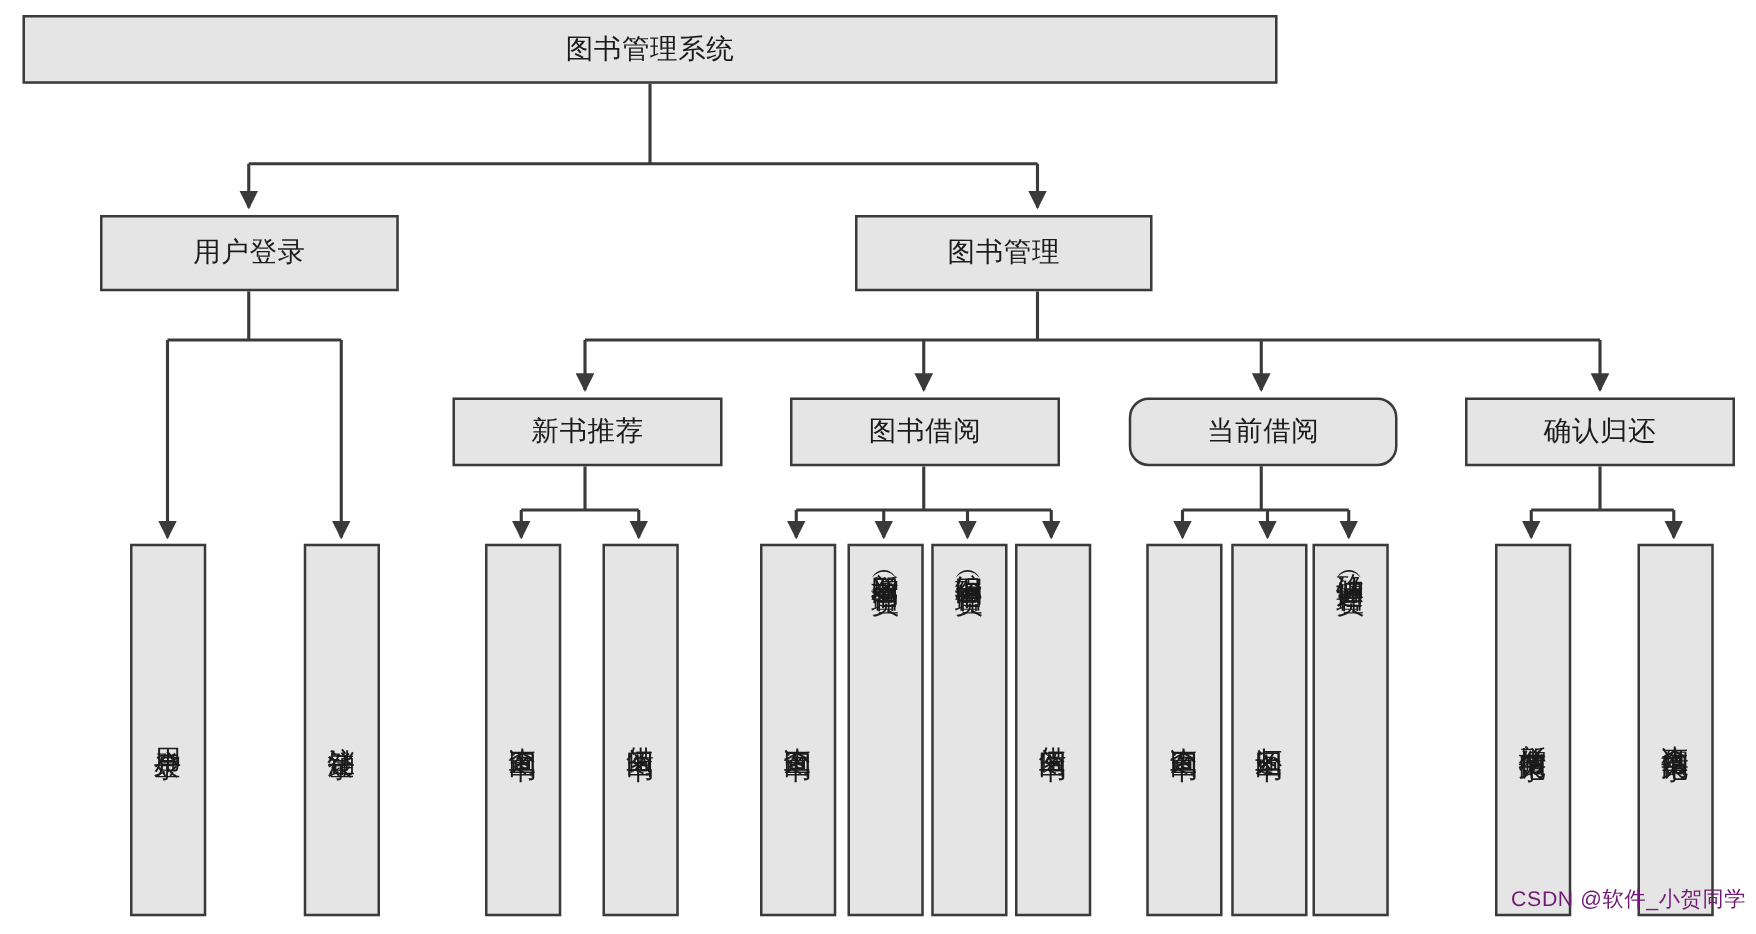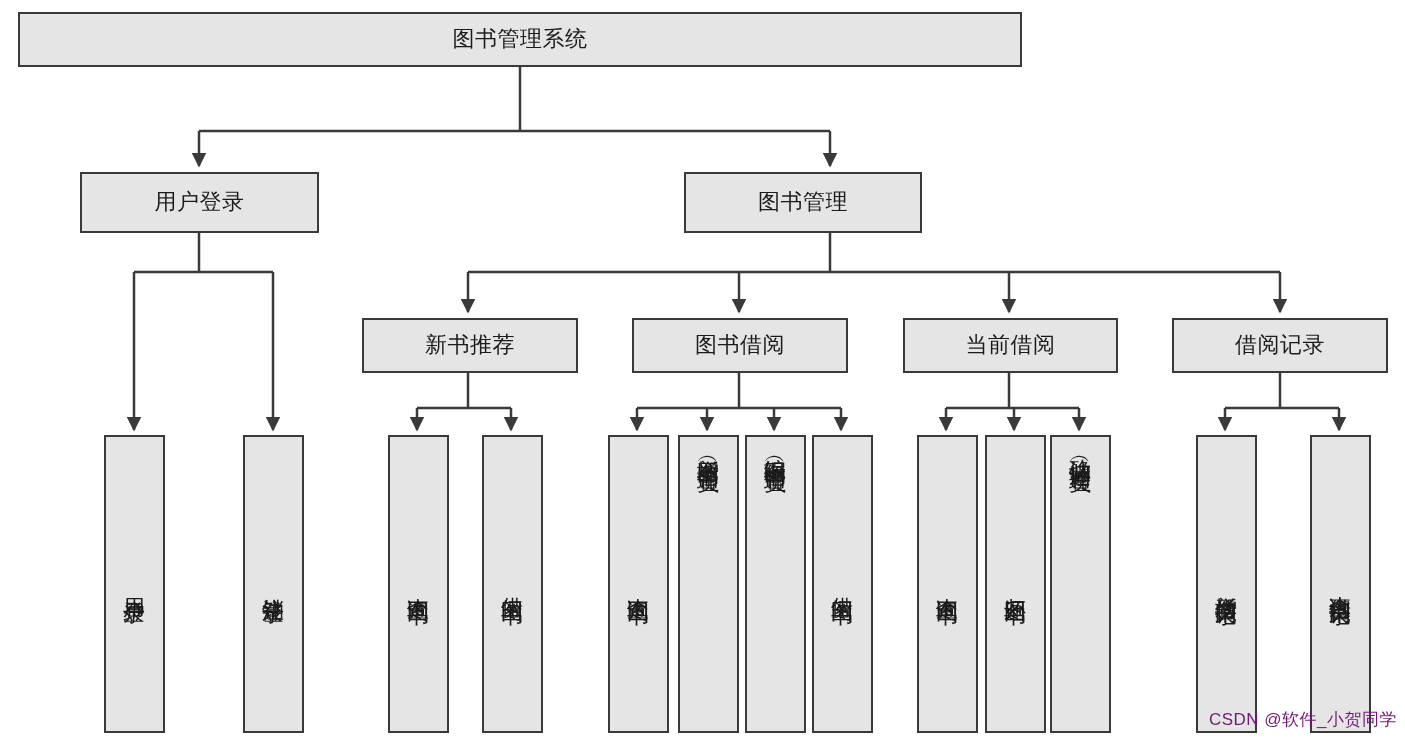--- a/index.html
+++ b/index.html
@@ -137,25 +137,25 @@
   <div class="node horizontal" style="left:684px; top:172px; width:238px; height:61px;">
     <span class="label">图书管理</span>
   </div>
 
   <div class="node horizontal" style="left:632px; top:318px; width:216px; height:55px;">
     <span class="label">图书借阅</span>
   </div>
   <div class="node horizontal" style="left:362px; top:318px; width:216px; height:55px;">
     <span class="label">新书推荐</span>
   </div>
-  <div class="node horizontal" style="left:903px; top:318px; width:215px; height:55px;">
+  <div class="node horizontal" style="left:903px; top:318px; width:215px; height:55px;border-radius:16px;">
     <span class="label">当前借阅</span>
   </div>
   <div class="node horizontal" style="left:1172px; top:318px; width:216px; height:55px;">
-    <span class="label">借阅记录</span>
+    <span class="label">确认归还</span>
   </div>
 
   <div class="node vertical centered" style="left:104px; top:435px; width:61px; height:298px;">
     <span class="label">用户登录</span>
   </div>
   <div class="node vertical centered" style="left:243px; top:435px; width:61px; height:298px;">
     <span class="label">注销登录</span>
   </div>
 
   <div class="node vertical centered" style="left:388px; top:435px; width:61px; height:298px;">

